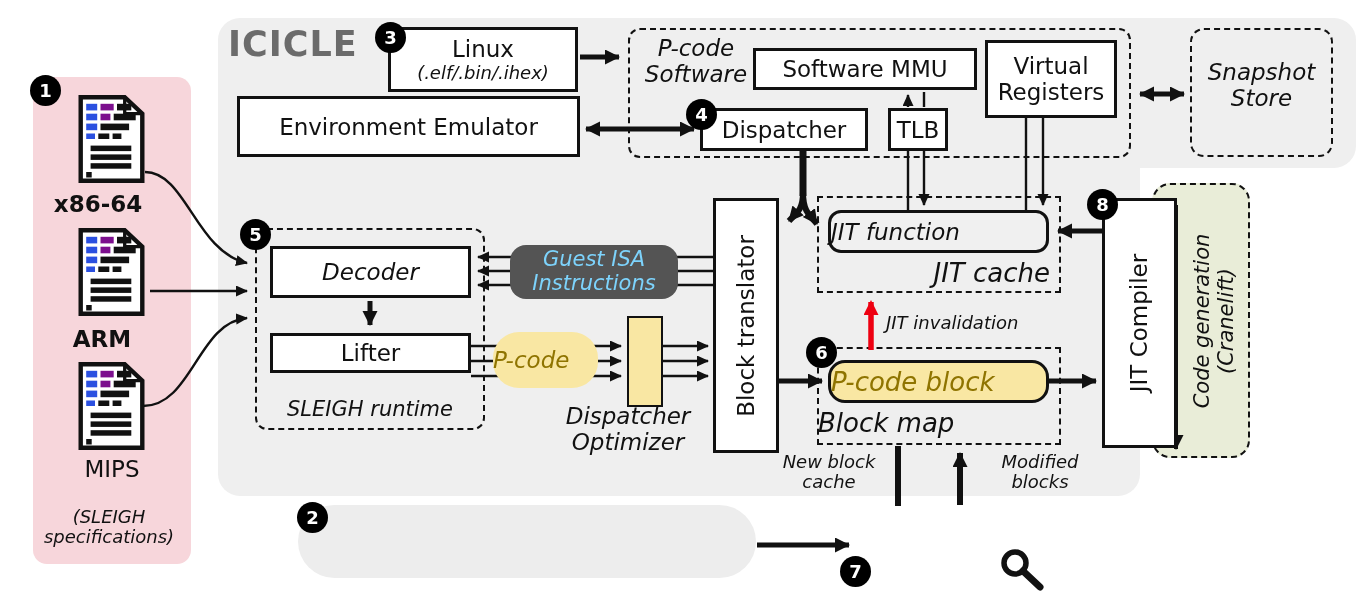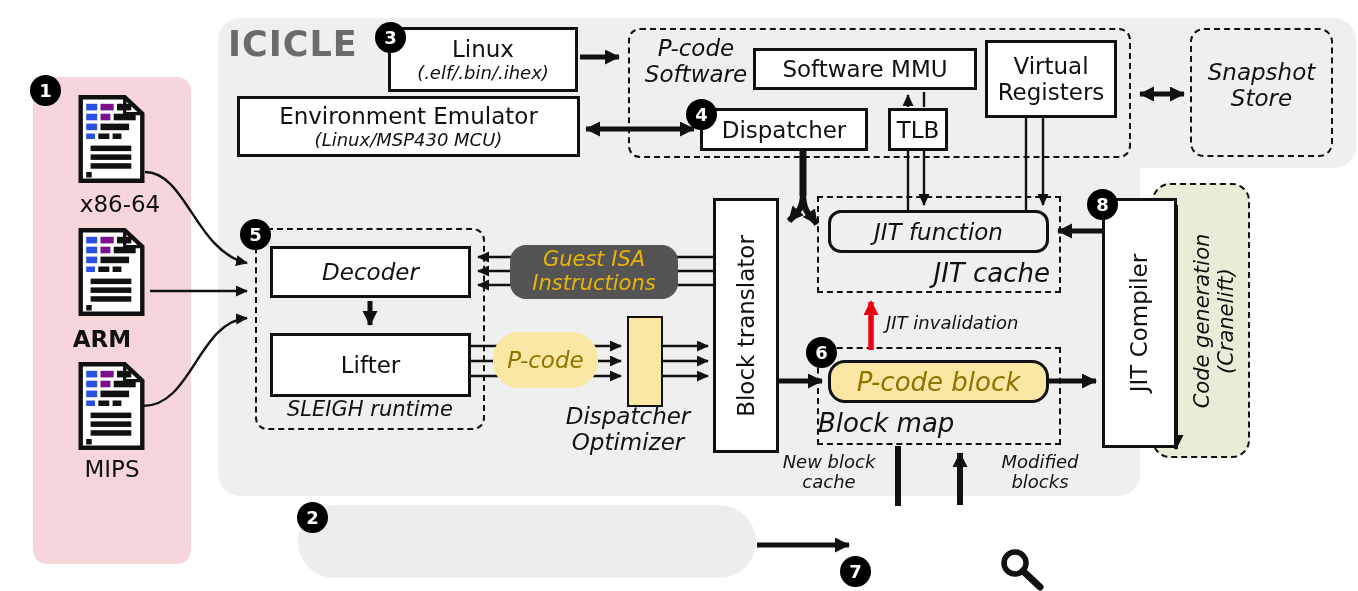--- a/index.html
+++ b/index.html
@@ -12,21 +12,21 @@
        display:flex;flex-direction:column;align-items:center;justify-content:center;text-align:center;}
   .dashed{position:absolute;border:2.5px dashed #111;box-sizing:border-box;background:transparent;}
   .lbl{position:absolute;display:flex;flex-direction:column;align-items:center;justify-content:center;
        text-align:center;line-height:1.12;}
   .it{font-style:italic;}
   .badge{position:absolute;width:31px;height:31px;border-radius:50%;background:#000;color:#fff;
          font-weight:bold;font-size:18px;display:flex;align-items:center;justify-content:center;z-index:8;}
   .t24{font-size:23px;} .t22{font-size:21px;} .t19{font-size:18px;} .t26{font-size:26px;}
   .vwrap{position:absolute;display:flex;align-items:center;justify-content:center;}
   .vwrap .rot{transform:rotate(-90deg);white-space:nowrap;display:block;}
-  .pill{position:absolute;box-sizing:border-box;display:flex;align-items:center;justify-content:center;}
+  .pill{position:absolute;box-sizing:border-box;display:flex;align-items:center;}
   .ylw{background:#f9e7a3;}
   .ytext{color:#8f7400;}
   .docicon{position:absolute;}
   svg{display:block;}
   #wires{position:absolute;left:0;top:0;z-index:3;}
   .z2{z-index:2;} .z4{z-index:4;} .z5{z-index:5;} .z6{z-index:6;}
   .sep{width:2px;background:#222;height:44px;margin:0 14px;}
   #title{position:absolute;font-weight:bold;color:#6b6b6b;font-size:35px;letter-spacing:1px;z-index:4;}
 </style>
 </head>
@@ -188,31 +188,34 @@
       <rect x="7" y="35" width="8" height="5" fill="#2b50e0"></rect>
         <rect x="18" y="35" width="10" height="5" fill="#111"></rect>
         <rect x="31" y="35" width="8" height="5" fill="#111"></rect>
       <rect x="11" y="46" width="37" height="5" fill="#111"></rect>
         <rect x="11" y="54" width="37" height="5" fill="#111"></rect>
         <rect x="11" y="62" width="37" height="5" fill="#111"></rect>
       <rect x="7" y="70" width="5" height="5" fill="#111"></rect>
     </g>
   </svg>
 
-  <div class="lbl t24 z4" style="left:70px;top:192px;width:100px;">x86-64</div>
+  <div class="lbl t24 z4" style="left:48px;top:192px;width:100px;font-weight:bold;">x86-64</div>
   <div class="lbl t24 z4" style="left:52px;top:327px;width:100px;font-weight:bold;">ARM</div>
   <div class="lbl t24 z4" style="left:62px;top:457px;width:100px;">MIPS</div>
+  <div class="lbl t19 it z4" style="left:20px;top:507px;width:178px;">
+    <span>(SLEIGH</span>
+    <span>specifications)</span>
+  </div>
 
   <div class="box z4" style="left:388px;top:27px;width:190px;height:65px;">
     <span class="t24">Linux</span>
     <span class="t19 it">(.elf/.bin/.ihex)</span>
   </div>
   <div class="box z4" style="left:237px;top:96px;width:343px;height:61px;">
     <span class="t24">Environment Emulator</span>
-    <span class="t19 it">(Linux/MSP430 MCU)</span>
   </div>
 
   <div class="lbl t24 it z4" style="left:636px;top:36px;width:120px;">
     <span>P-code</span>
     <span>Software</span>
   </div>
   <div class="box z4" style="left:753px;top:48px;width:224px;height:42px;">
     <span class="t24">Software MMU</span>
   </div>
   <div class="box z4" style="left:888px;top:108px;width:60px;height:43px;">
@@ -227,28 +230,28 @@
   </div>
 
   <div class="lbl t24 it z4" style="left:1192px;top:60px;width:139px;">
     <span>Snapshot</span>
     <span>Store</span>
   </div>
 
   <div class="box z4" style="left:270px;top:246px;width:201px;height:52px;font-style:italic;">
     <span class="t24">Decoder</span>
   </div>
-  <div class="box z4" style="left:270px;top:333px;width:201px;height:64px;">
+  <div class="box z4" style="left:270px;top:333px;width:201px;height:40px;">
     <span class="t24">Lifter</span>
   </div>
   <div class="lbl t22 it z4" style="left:255px;top:398px;width:230px;">
     <span>SLEIGH runtime</span>
   </div>
 
-  <div class="lbl t22 it z4" style="left:510px;top:245px;width:168px;height:54px;border-radius:16px;background:#545454;color:#eab308;">
+  <div class="lbl t22 it z4" style="left:510px;top:245px;width:168px;height:54px;border-radius:16px;background:#545454;color:#7dd3fc;">
     <span>Guest ISA</span>
     <span>Instructions</span>
   </div>
 
   <div class="pill ylw z4 t24 it ytext" style="left:493px;top:332px;width:105px;height:56px;border-radius:26px;">
     <span>P-code</span>
   </div>
   <div class="abs ylw z4" style="left:627px;top:316px;width:36px;height:91px;border:2.5px solid #111;box-sizing:border-box;"></div>
   <div class="lbl t24 it z4" style="left:538px;top:404px;width:180px;">
     <span>Dispatcher</span>

